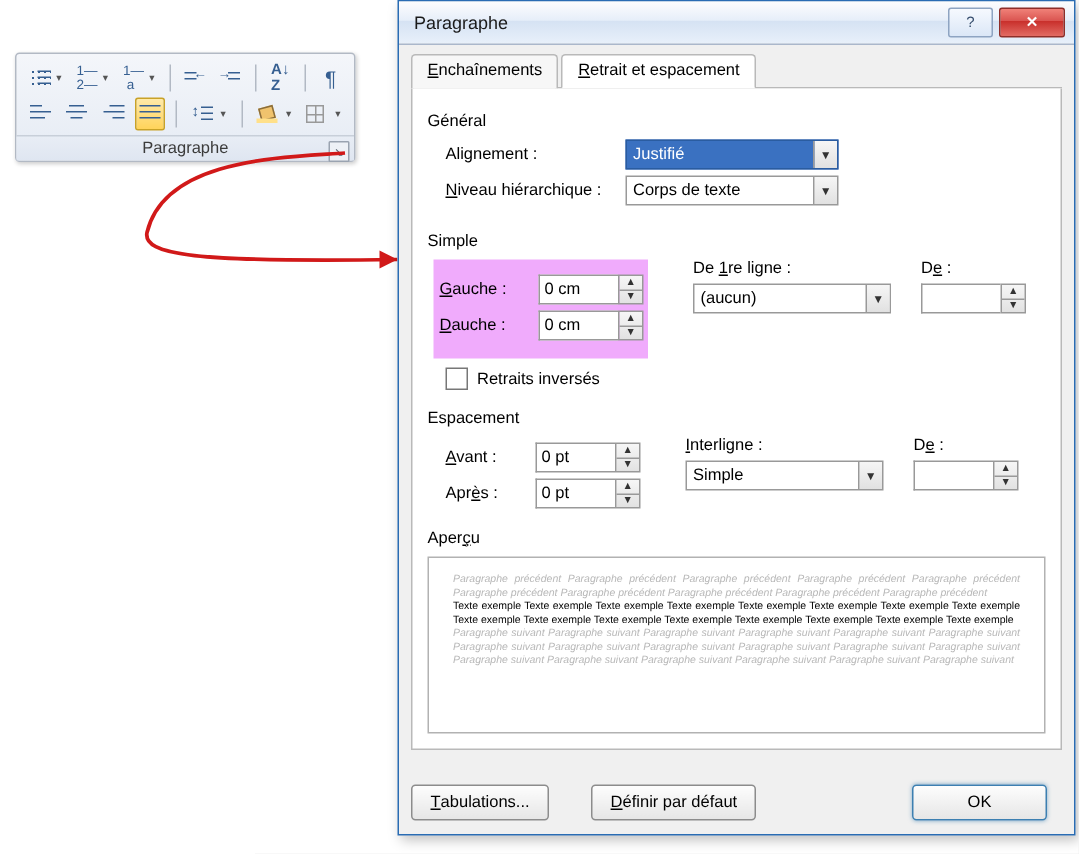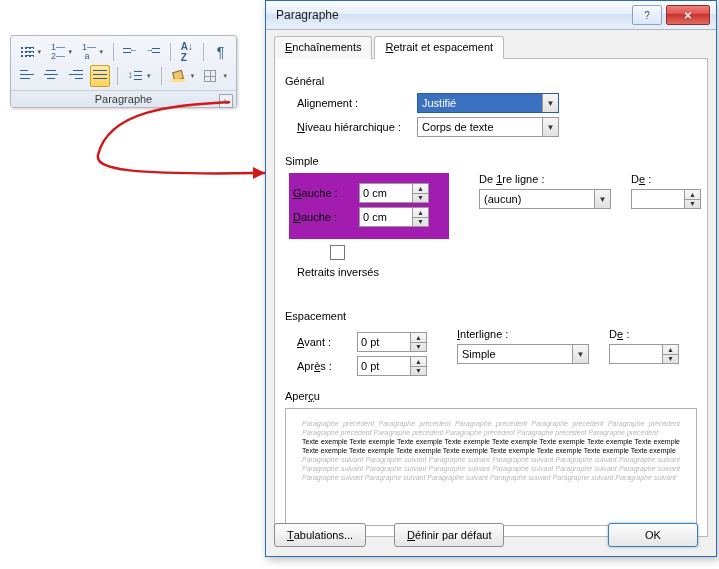--- a/index.html
+++ b/index.html
@@ -121,24 +121,24 @@
   .spinner input {
     width: 46px; border: 1px solid #999; border-right: none; font-size: 11px; padding: 0 3px;
   }
   .spinbtns {
     display: flex; flex-direction: column; width: 15px; border: 1px solid #999; background: linear-gradient(#f6f6f6,#e2e2e2);
   }
   .spinbtns div { flex:1; display:flex; align-items:center; justify-content:center; font-size:7px; color:#333; }
   .spinbtns div:first-child { border-bottom: 1px solid #999; }
 
   fieldset.hl {
-    background: #a21caf; border: none; margin: 0; padding: 6px 20px 8px 4px;
+    background: #f0abfc; border: none; margin: 0; padding: 6px 3px 8px 4px;
     display: inline-block;
   }
-  .checkbox { display: inline-flex; align-items: center; gap: 6px; margin-top: 6px; flex-direction: column;}
+  .checkbox { display: inline-flex; align-items: center; gap: 6px; margin-top: 6px;}
   .checkbox .box { width: 13px; height: 13px; border: 1px solid #777; background: #fff; }
 
   .apercu {
     border: 1px solid #b2b2b2; height: 96px; padding: 10px 16px; margin-top: 4px;
     font-size: 7px; line-height: 9px; color: #b8b8b8; overflow: hidden;
     text-align: justify;
   }
   .apercu .cur { color: #000; }
 
   .dlg-footer {
@@ -346,21 +346,21 @@
             </div>
           </div>
         </div>
       </div>
       <div class="checkbox" style="margin-left:12px">
         <span class="box"></span>
           <span>Retraits inversés</span>
       </div>
 
       
-      <div class="section-title" style="margin-top:32px">Espacement</div>
+      <div class="section-title" style="margin-top:10px">Espacement</div>
       <div style="display:flex; gap:30px; margin-left:12px">
         <div>
           <div class="row">
             <span style="width:60px"><span class="hotkey">A</span><span>vant :</span></span>
             <span class="spinner">
               <input value="0 pt" style="">
               <span class="spinbtns">
                   <div>▲</div>
                   <div>▼</div>
                 </span>

